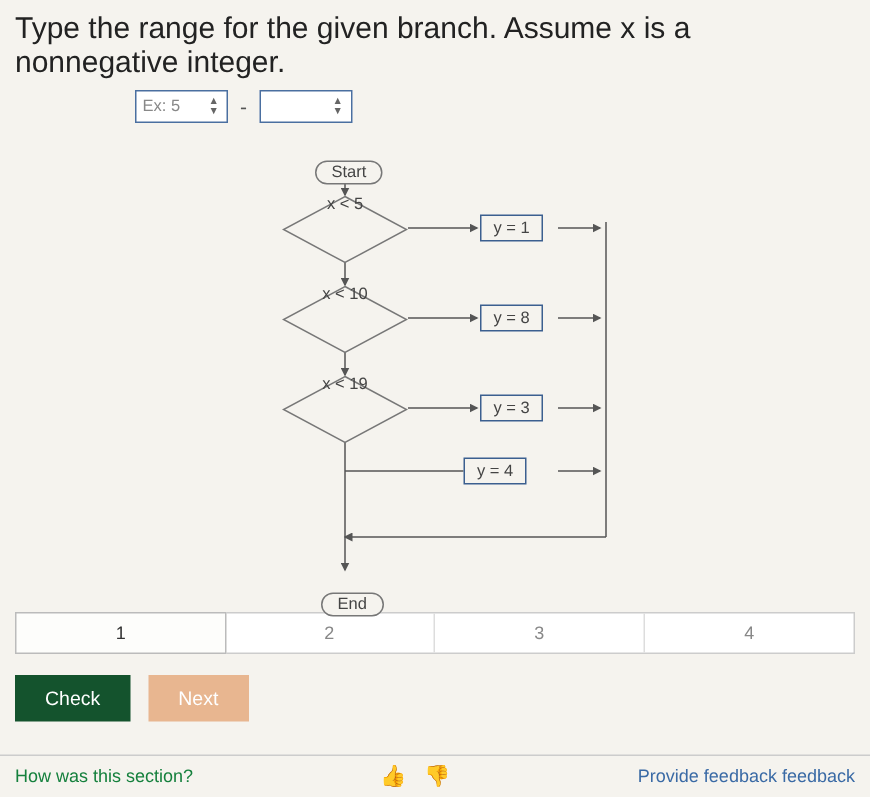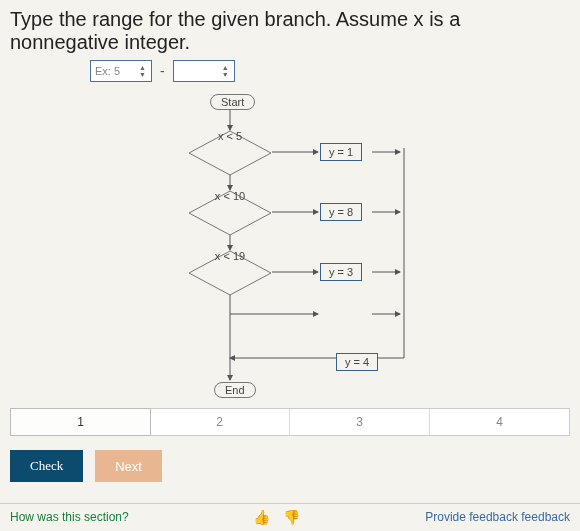--- a/index.html
+++ b/index.html
@@ -62,20 +62,21 @@
     height: 100%;
   }
   .terminal {
     position: absolute;
     border: 1px solid #777;
     border-radius: 12px;
     background: #f5f3ee;
     font-size: 11px;
     padding: 1px 10px;
     color: #444;
+    margin-top: 13px;
   }
   .diamond {
     position: absolute;
     width: 84px;
     height: 46px;
     display:flex; align-items:flex-start; justify-content:center;
   }
   .diamond svg { position:absolute; inset:0; }
   .diamond .lbl { position:relative; font-size:11px; color:#444; }
   .rectbox {
@@ -111,21 +112,21 @@
     display:flex;
     gap:12px;
     padding:14px 10px 8px 10px;
   }
   .btn {
     padding:8px 20px;
     font-size:13px;
     color:#fff;
     border:none;
   }
-  .btn-check { background:#0c4a6e;font-family:Liberation Serif, serif; }
+  .btn-check { background:#14532d; }
   .btn-next { background:#e8b690; color:#fff; }
   .footer {
     position:absolute;
     bottom:2px;
     left:0; right:0;
     display:flex;
     align-items:center;
     padding:0 10px;
     font-size:12px;
     color:#666;
@@ -200,21 +201,21 @@
   <div class="rectbox" style="left:320px; top:115px;">y = 8</div>
 
   <div class="diamond" style="left:188px; top:162px;">
     <svg viewBox="0 0 84 46">
         <polygon points="42,1 83,23 42,45 1,23" fill="#f5f3ee" stroke="#777"></polygon>
       </svg>
     <span class="lbl">x &lt; 19</span>
   </div>
   <div class="rectbox" style="left:320px; top:175px;">y = 3</div>
 
-  <div class="rectbox" style="left:336px; top:217px;margin-top:48px;">y = 4</div>
+  <div class="rectbox" style="left:309px; top:217px;">y = 4</div>
 
   <div class="terminal" style="left:214px; top:294px;">End</div>
 </div>
 
 <div class="tabs">
   <div class="tabcell active">1</div>
   <div class="tabcell">2</div>
   <div class="tabcell">3</div>
   <div class="tabcell">4</div>
 </div>

